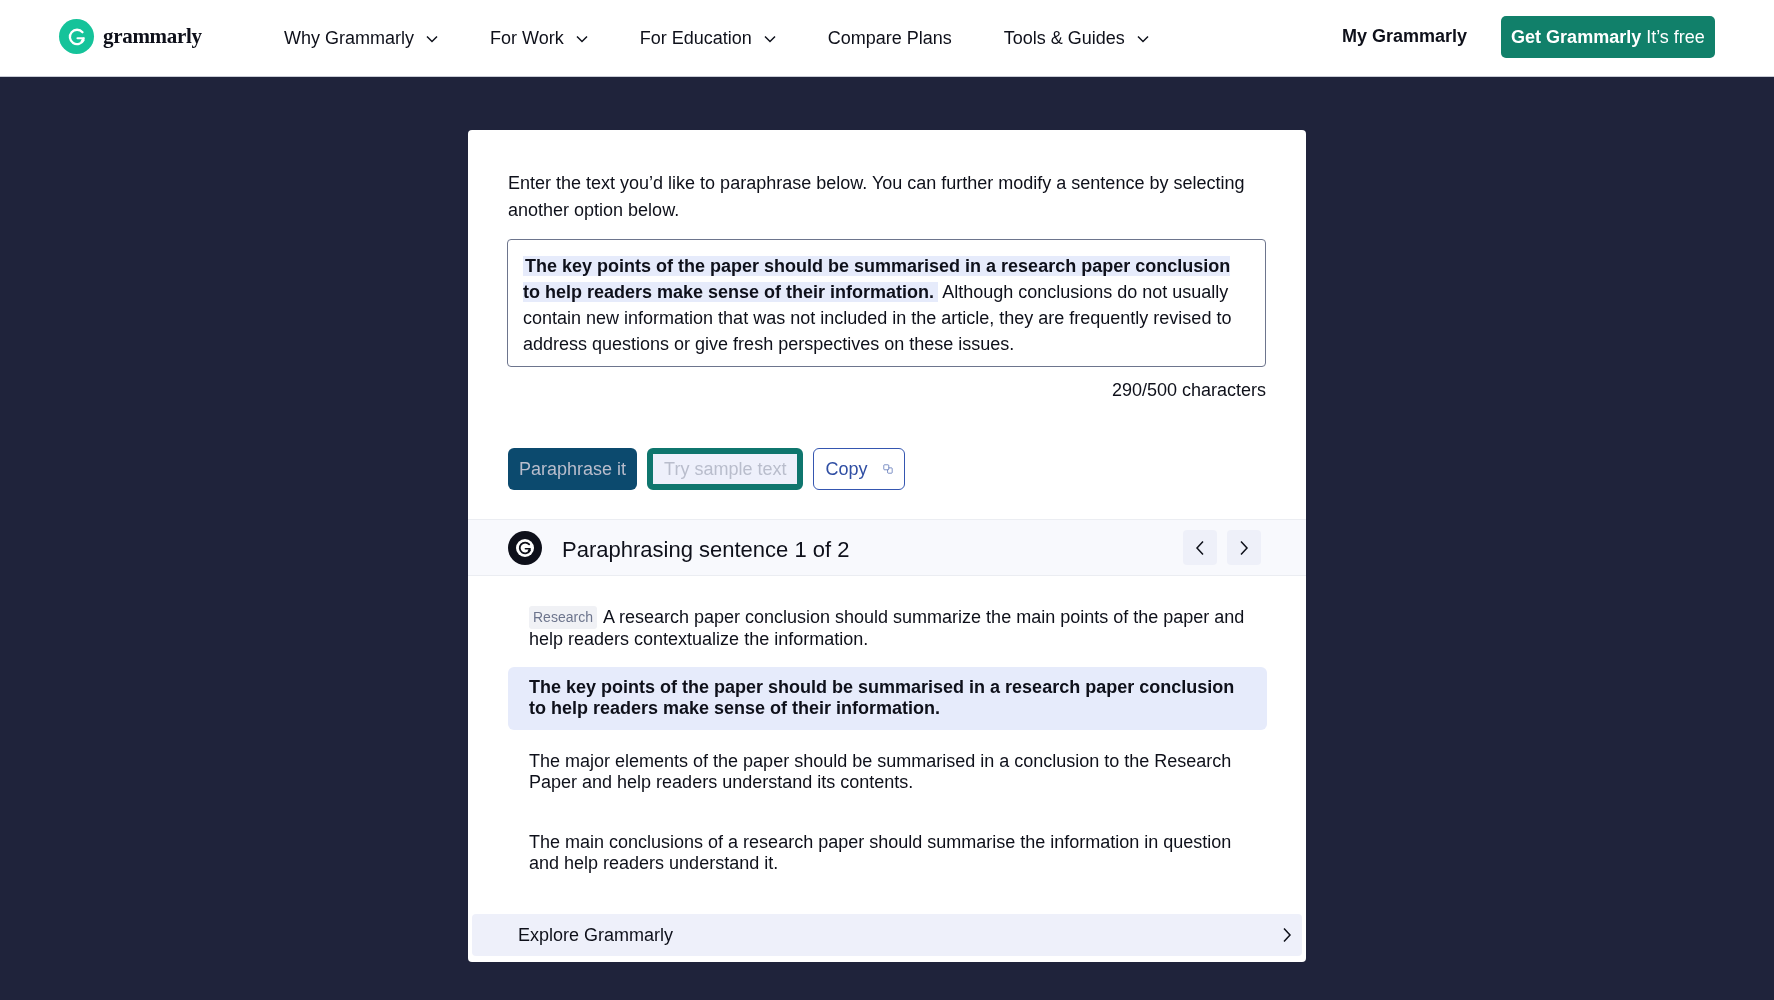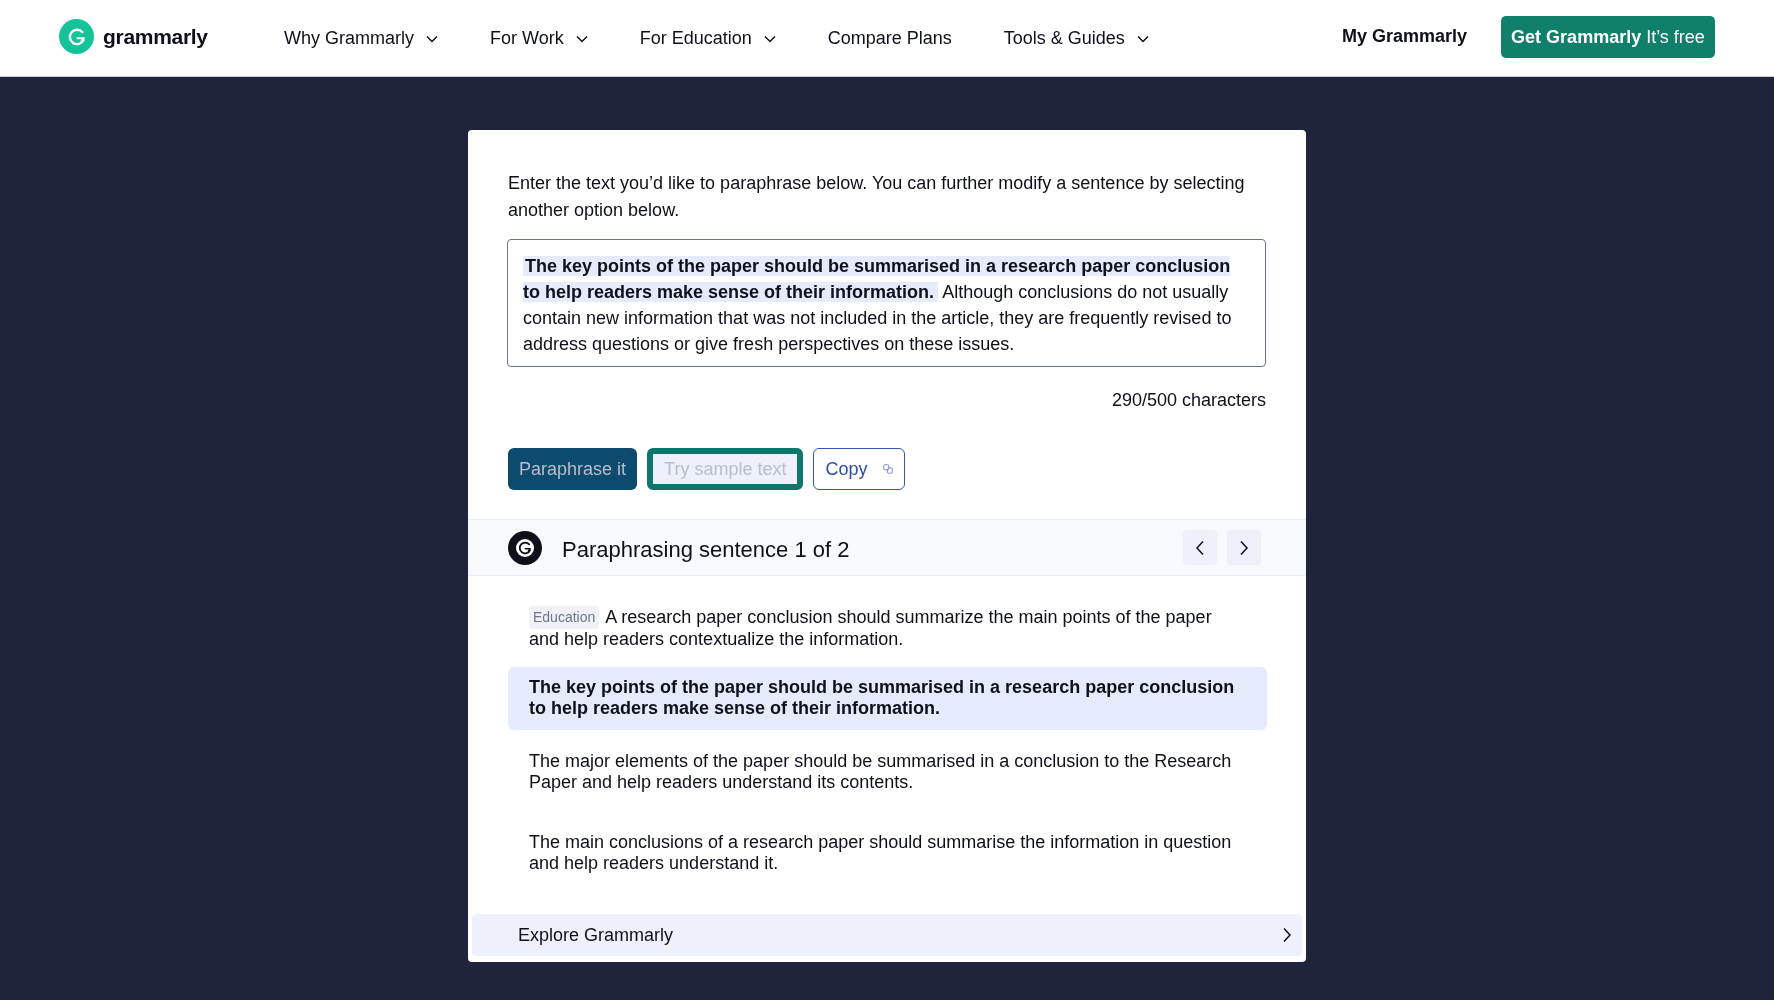--- a/index.html
+++ b/index.html
@@ -2,39 +2,39 @@
 <html><head>
 <meta charset="utf-8">
 <style>
   * { box-sizing: border-box; margin: 0; padding: 0; }
   html, body { width: 1774px; height: 1000px; overflow: hidden; }
   body { background: #1f233b; font-family: "Liberation Sans", "DejaVu Sans", sans-serif; color: #0e101a; position: relative; }
 
   .topbar { position: absolute; left: 0; top: 0; width: 1774px; height: 77px; background: #ffffff; border-bottom: 1px solid #c9ccd6; }
   .logo { position: absolute; left: 59px; top: 19px; display: flex; align-items: center; text-decoration: none; }
   .logo-mark { width: 35px; height: 35px; border-radius: 50%; background: #15c39a; display: flex; align-items: center; justify-content: center; }
-  .logo-text { margin-left: 9px; font-size: 21px; font-weight: bold; color: #0e101a; letter-spacing: -0.3px; }
+  .logo-text { margin-left: 9px; font-size: 21px; font-weight: bold; color: #0e101a; letter-spacing: -0.3px; font-family: Liberation Serif, serif; }
 
   .nav { position: absolute; left: 284px; top: 0; height: 77px; display: flex; align-items: center; }
   .nav-item { display: flex; align-items: center; font-size: 18px; color: #0e101a; margin-right: 52px; cursor: pointer; }
   .nav-item .chev { margin-left: 12px; width: 12px; height: 8px; }
 
   .my-grammarly { position: absolute; left: 1342px; top: 26px; font-size: 18px; font-weight: bold; color: #0e101a; cursor: pointer; }
   .cta { position: absolute; left: 1501px; top: 16px; width: 214px; height: 42px; background: #11806a; border-radius: 5px; color: #fff; font-size: 18px; display: flex; align-items: center; justify-content: center; cursor: pointer; }
   .cta b { font-weight: bold; margin-right: 5px; }
   .cta span.light { font-weight: normal; }
 
   .card { position: absolute; left: 468px; top: 130px; width: 838px; height: 832px; background: #ffffff; border-radius: 4px; overflow: hidden; }
 
   .intro { position: absolute; left: 40px; top: 40px; width: 760px; font-size: 18px; line-height: 27px; color: #0e101a; }
 
   .editor { position: absolute; left: 39px; top: 109px; width: 759px; height: 128px; border: 1px solid #6d758d; border-radius: 4px; padding: 13px 15px; font-size: 18px; line-height: 26px; color: #0e101a; }
   .editor .hl { background: #e6ebfb; font-weight: bold; padding: 0 4px 0 2px; }
 
-  .charcount { position: absolute; right: 40px; top: 260px; font-size: 18px; color: #0e101a; }
+  .charcount { position: absolute; right: 40px; top: 250px; font-size: 18px; color: #0e101a; }
 
   .btn-row { position: absolute; left: 40px; top: 318px; display: flex; }
   .btn { height: 42px; border-radius: 6px; font-size: 18px; display: flex; align-items: center; padding: 0 11px; margin-right: 10px; cursor: pointer; }
   .btn-disabled { background: #0c4a6e; color: #b9bdcc; }
   .btn-outline-disabled { background: #eef0fb; color: #b9bdcc; border: 6px solid #0f766e; }
   .btn-copy { background: #fff; color: #2f4ea3; border: 1px solid #3556b0; width: 92px; }
   .btn-copy .copy-icon { margin-left: 16px; }
 
   .para-bar { position: absolute; left: 0; top: 389px; width: 838px; height: 57px; background: #f8f9fd; border-top: 1px solid #ebedf2; border-bottom: 1px solid #ebedf2; }
   .para-logo { position: absolute; left: 40px; top: 11px; width: 34px; height: 34px; border-radius: 50%; background: #0e101a; display: flex; align-items: center; justify-content: center; }
@@ -143,21 +143,21 @@
     </div>
     <div class="arrow-btn arrow-next">
       <svg width="10" height="16" viewBox="0 0 10 16">
           <path d="M2 1.5L8 8l-6 6.5" fill="none" stroke="#0e101a" stroke-width="1.5"></path>
         </svg>
     </div>
   </div>
 
   <div class="options">
     <div class="option original">
-      <span class="orig-tag">Education</span><span>A research paper conclusion should summarize the main points of the paper and help readers contextualize the information.</span>
+      <span class="orig-tag">Research</span><span>A research paper conclusion should summarize the main points of the paper and help readers contextualize the information.</span>
     </div>
     <div class="option selected">The key points of the paper should be summarised in a research paper conclusion to help readers make sense of their information.</div>
     <div class="option alt">The major elements of the paper should be summarised in a conclusion to the Research Paper and help readers understand its contents.</div>
     <div class="option alt">The main conclusions of a research paper should summarise the information in question and help readers understand it.</div>
   </div>
 
   <div class="explore">
     <span>Explore Grammarly</span>
     <svg class="chev-right" width="10" height="16" viewBox="0 0 10 16">
         <path d="M2 1.5L8 8l-6 6.5" fill="none" stroke="#0e101a" stroke-width="1.5"></path>

